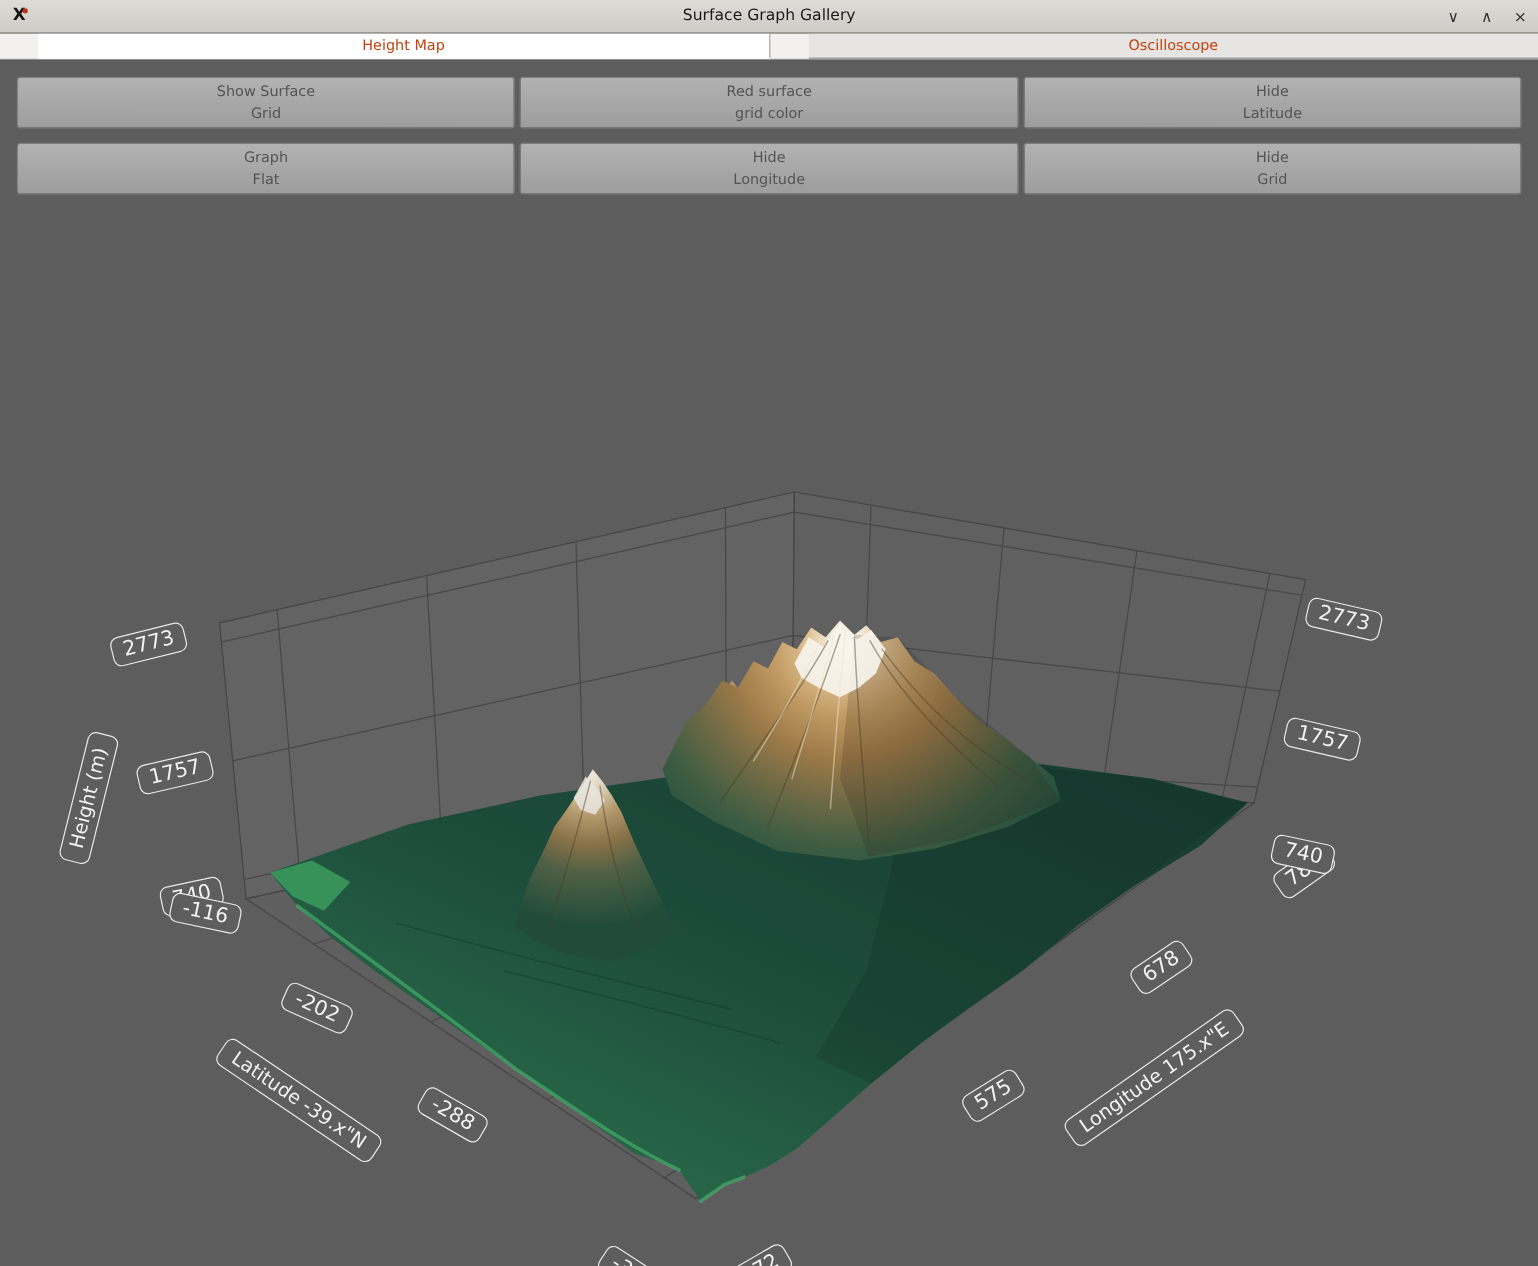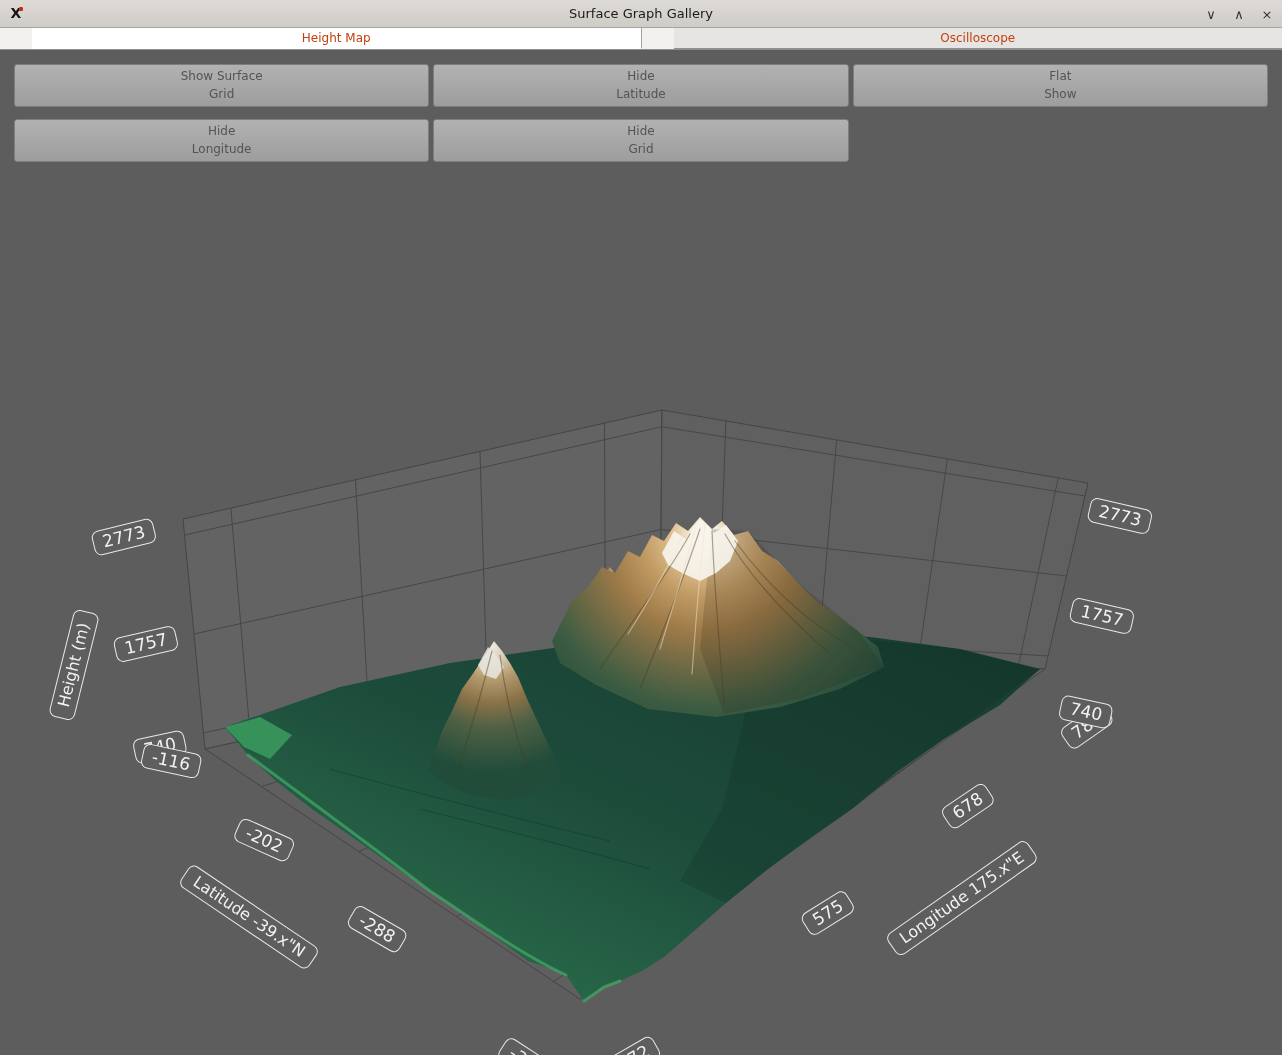--- a/index.html
+++ b/index.html
@@ -71,26 +71,30 @@
   </div>
 
   <div class="content">
 
     <div class="btn-grid">
       <div class="ctl-btn">
         <span>Show Surface</span>
         <span>Grid</span>
       </div>
       <div class="ctl-btn">
+        <span>Red surface</span>
+        <span>grid color</span>
+      </div>
+      <div class="ctl-btn">
         <span>Hide</span>
         <span>Latitude</span>
       </div>
       <div class="ctl-btn">
+        <span>Graph</span>
         <span>Flat</span>
-        <span>Show</span>
       </div>
       <div class="ctl-btn">
         <span>Hide</span>
         <span>Longitude</span>
       </div>
       <div class="ctl-btn">
         <span>Hide</span>
         <span>Grid</span>
       </div>
     </div>

